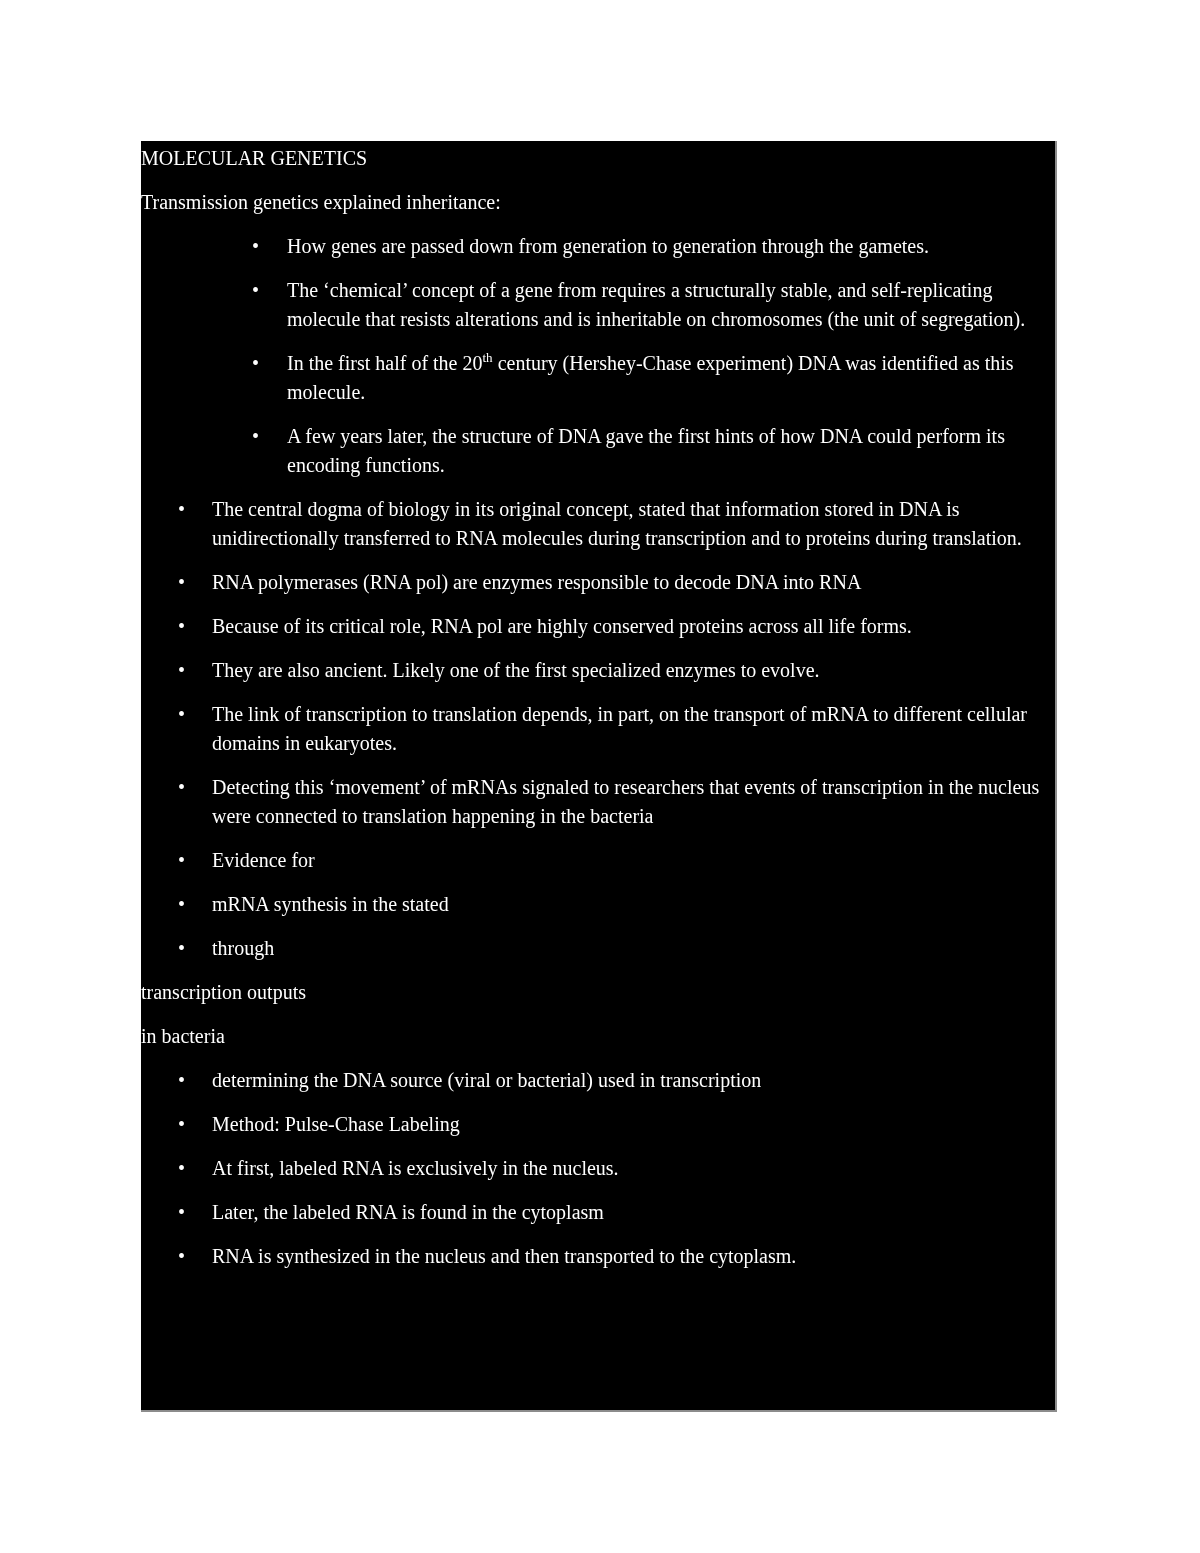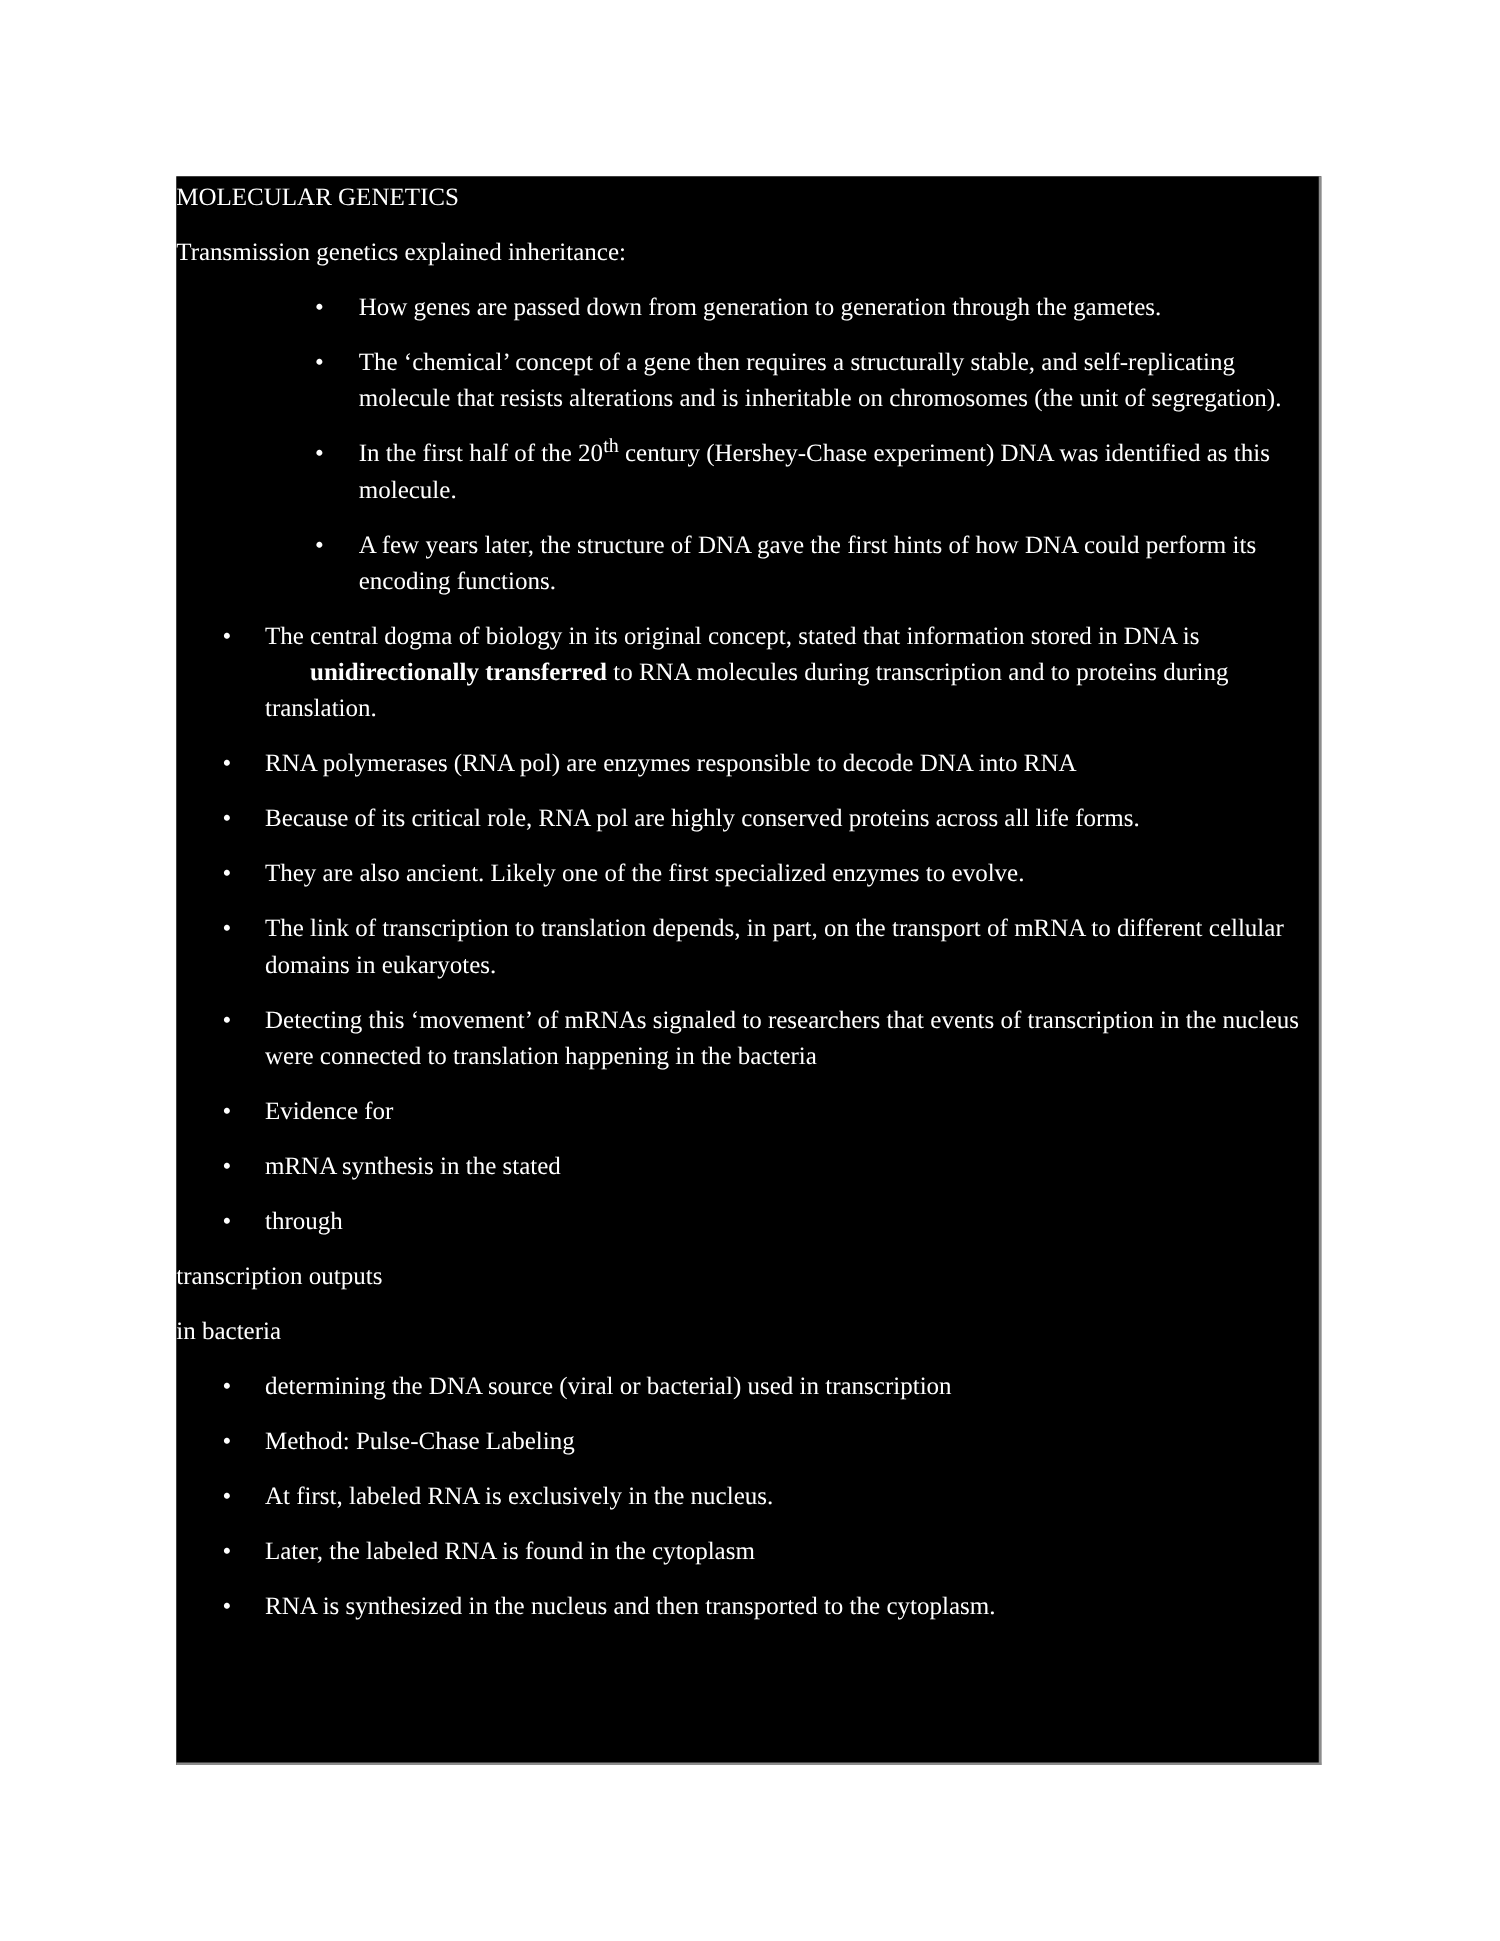--- a/index.html
+++ b/index.html
@@ -43,36 +43,36 @@
   .para.level-2 { padding-left: 146px; }
   .bullet {
     position: absolute;
     top: 0;
     width: 20px;
     text-align: left;
     color: #ffffff;
   }
   .para.level-1 > .bullet { left: 37px; }
   .para.level-2 > .bullet { left: 111px; }
-  .para b { font-weight: bold; margin-left: 36px; }
+  .para b { font-weight: normal; }
   .para sup {
-    font-size: 16px;
+    font-size: 13px;
     line-height: 0;
     vertical-align: super;
   }
 </style>
 </head>
 <body>
 
 <div class="page" style="background: rgb(255, 255, 255);">
   <div class="doc-box" style="background: rgb(0, 0, 0); color: rgb(255, 255, 255); border-right-color: rgb(140, 140, 140); border-bottom-color: rgb(140, 140, 140);">
       <div class="para level-0"><span>MOLECULAR GENETICS</span></div>
       <div class="para level-0"><span>Transmission genetics explained inheritance:</span></div>
       <div class="para level-2"><span class="bullet">•</span><span>How genes are passed down from generation to generation through the gametes.</span></div>
-      <div class="para level-2"><span class="bullet">•</span><span>The ‘chemical’ concept of a gene then requires a structurally stable, and self-replicating molecule that resists alterations and is inheritable on chromosomes (the unit of segregation).</span></div>
+      <div class="para level-2"><span class="bullet">•</span><span>The ‘chemical’ concept of a gene from requires a structurally stable, and self-replicating molecule that resists alterations and is inheritable on chromosomes (the unit of segregation).</span></div>
       <div class="para level-2"><span class="bullet">•</span><span>In the first half of the 20</span><sup>th</sup><span> century (Hershey-Chase experiment) DNA was identified as this molecule.</span></div>
       <div class="para level-2"><span class="bullet">•</span><span>A few years later, the structure of DNA gave the first hints of how DNA could perform its encoding functions.</span></div>
       <div class="para level-1"><span class="bullet">•</span><span>The central dogma of biology in its original concept, stated that information stored in DNA is </span><b>unidirectionally transferred</b><span> to RNA molecules during transcription and to proteins during translation.</span></div>
       <div class="para level-1"><span class="bullet">•</span><span>RNA polymerases (RNA pol) are enzymes responsible to decode DNA into RNA</span></div>
       <div class="para level-1"><span class="bullet">•</span><span>Because of its critical role, RNA pol are highly conserved proteins across all life forms.</span></div>
       <div class="para level-1"><span class="bullet">•</span><span>They are also ancient. Likely one of the first specialized enzymes to evolve.</span></div>
       <div class="para level-1"><span class="bullet">•</span><span>The link of transcription to translation depends, in part, on the transport of mRNA to different cellular domains in eukaryotes.</span></div>
       <div class="para level-1"><span class="bullet">•</span><span>Detecting this ‘movement’ of mRNAs signaled to researchers that events of transcription in the nucleus were connected to translation happening in the bacteria</span></div>
       <div class="para level-1"><span class="bullet">•</span><span>Evidence for</span></div>
       <div class="para level-1"><span class="bullet">•</span><span>mRNA synthesis in the stated</span></div>

